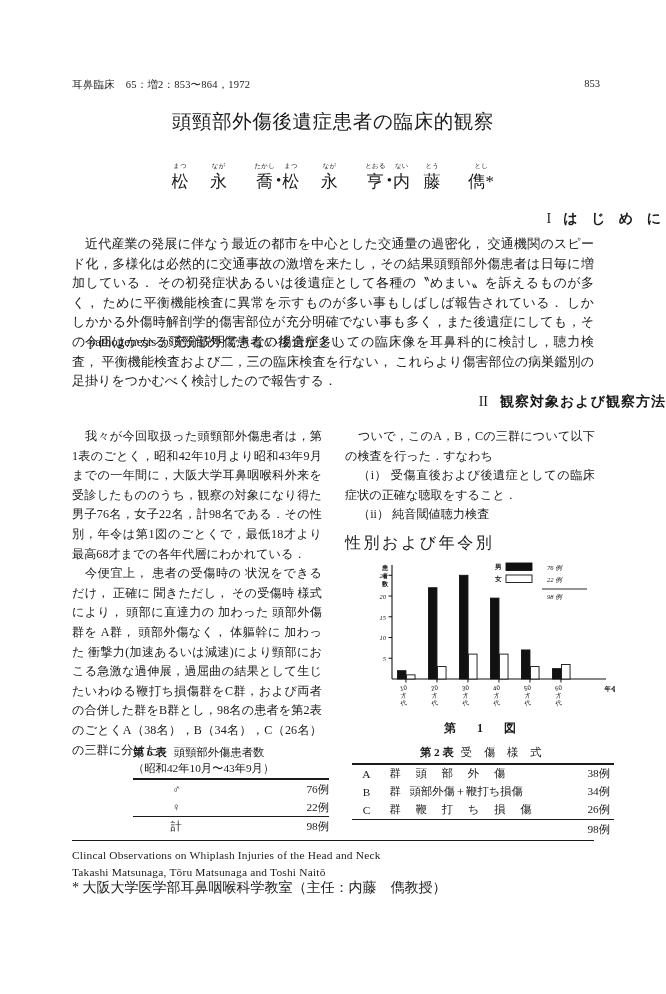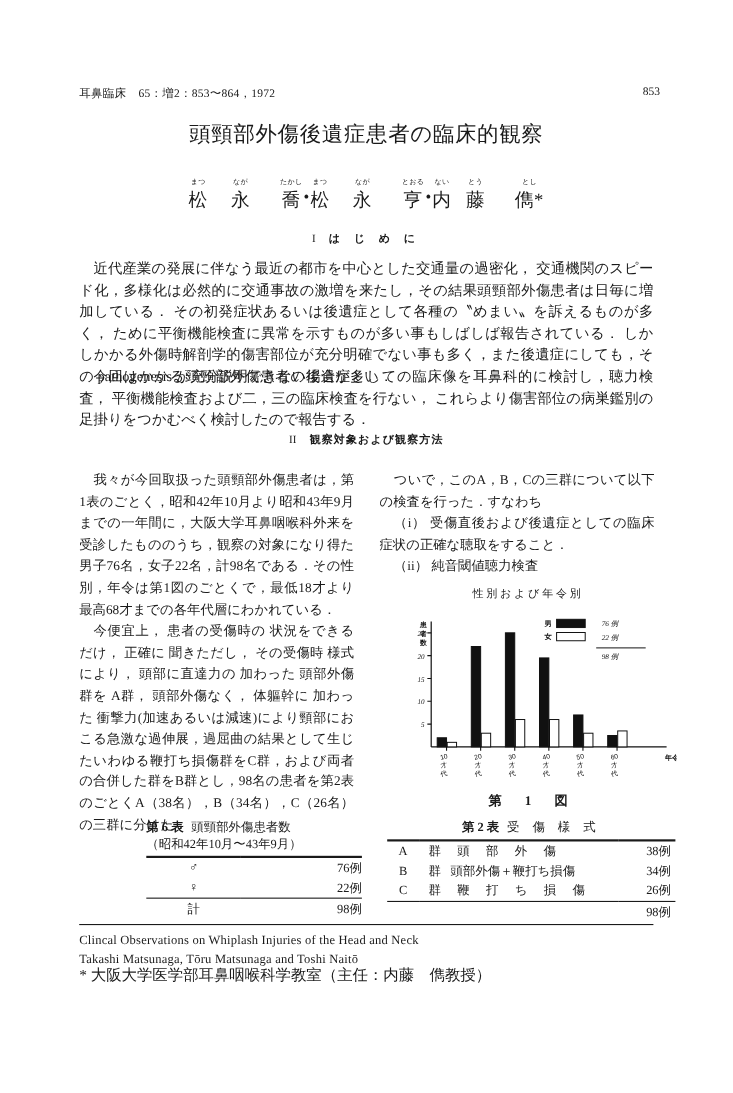--- a/index.html
+++ b/index.html
@@ -83,22 +83,22 @@
     padding: 0 1px 1px 1px;
   }
   .author-gap-s { display: inline-block; width: 13px; }
   .author-gap-m { display: inline-block; width: 21px; }
   .author-gap-l { display: inline-block; width: 27px; }
 
   
   .section-head {
     position: absolute;
     left: 0; right: 0;
-    text-align: center;
-    font-size: 10px;
+    text-align: right;
+    font-size: 14px;
     font-weight: bold;
     letter-spacing: 1px;
   }
   .section-head .numeral {
     font-weight: normal;
     letter-spacing: 0;
     margin-right: 12px;
   }
   .section-head .sp { letter-spacing: 5px; }
   #sec1 { top: 210px; }
@@ -137,22 +137,22 @@
     position: absolute;
     left: 345px;
     top: 533px;
     width: 270px;
     height: 205px;
   }
   .fig-title {
     position: absolute;
     left: 0; right: 0;
     top: 0;
-    text-align: center;
-    font-size: 10px;
+    text-align: left;
+    font-size: 16px;
     letter-spacing: 2.5px;
   }
   .plot {
     position: absolute;
     left: 0;
     top: 18px;
     width: 270px;
     height: 163px;
   }
   .fig-caption {

